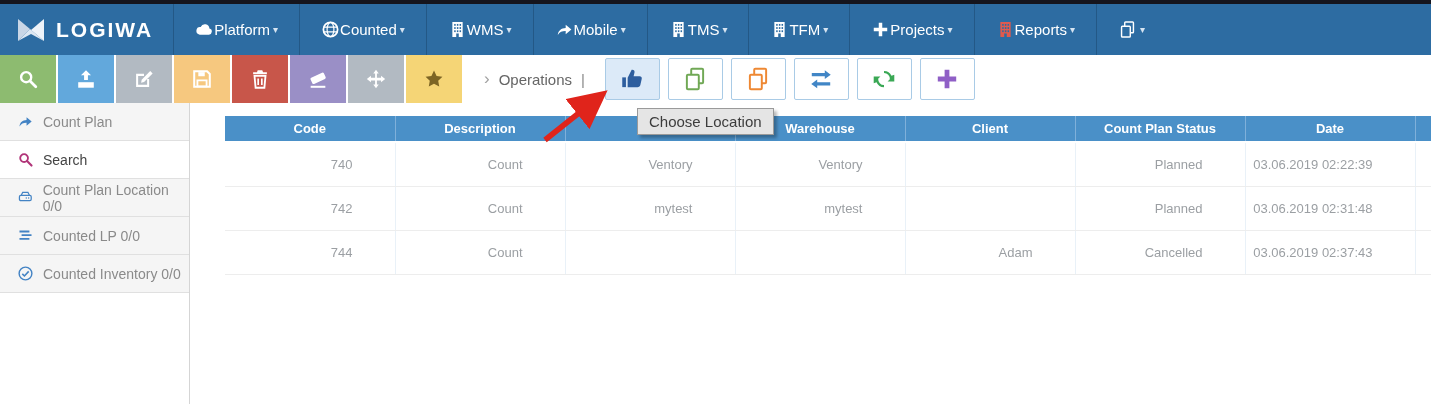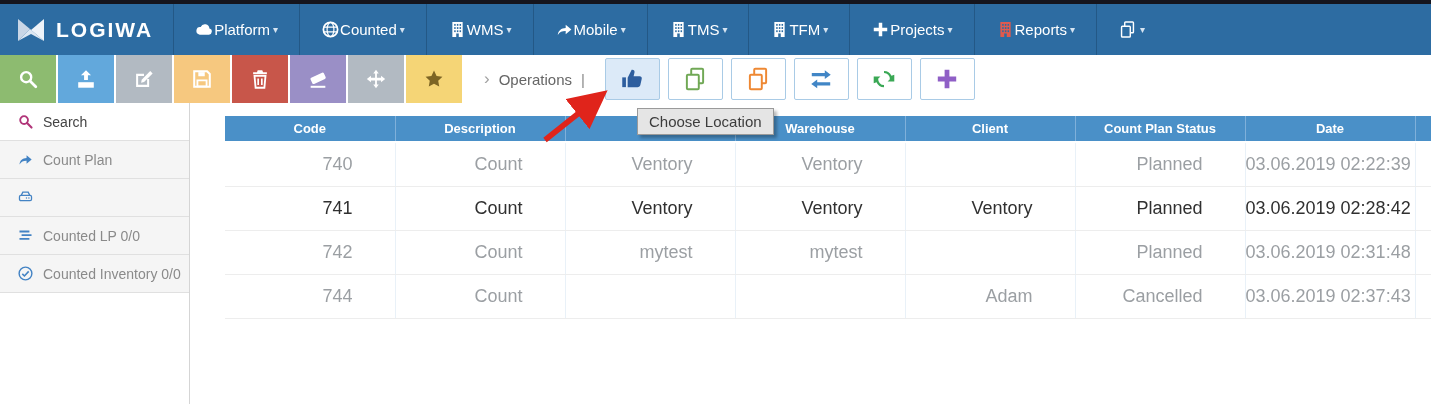--- a/index.html
+++ b/index.html
@@ -53,21 +53,21 @@
   .page-header { margin-left:20px; padding:26px 0 11px 0; border-bottom:1px dotted #ccc; }
   .page-title { display:inline; font-size:26px; font-weight:normal; color:#4ba0d4; }
   .page-subtitle { display:inline; font-size:15px; color:#a0a0a0; margin-left:13px; }
 
   .table-wrap { margin:13px 0 0 35px; }
   table { width:100%; border-collapse:collapse; table-layout:fixed; }
   col.c { width:170px; }
   th { background:#4a90c8; color:#fff; font-size:13px; font-weight:bold; height:26px;
     border-right:1px solid #7fb0da; border-bottom:2px solid #fff; text-align:center; cursor:pointer; }
   th:last-child { border-right:none; }
-  td { height:44px; font-size:18px; text-align:right; padding-right:42px;
+  td { height:44px; font-size:13px; text-align:right; padding-right:42px;
     border-bottom:1px solid #ededed; border-right:1px solid #e9f1f8; color:#303030; white-space:nowrap; overflow:hidden; }
   td:last-child { border-right:none; padding-right:0; }
   tr.muted td { color:#9b9fa3; }
 
   
   .tooltip { position:absolute; left:637px; top:108px; height:27px; padding:0 11px;
     background:#e5e5e5; border:1px solid #9a9a9a; box-shadow:3px 3px 3px rgba(0,0,0,0.28);
     display:flex; align-items:center; font-size:15px; color:#3c3c3c; z-index:20; white-space:nowrap; }
   .red-arrow { position:absolute; left:535px; top:84px; z-index:25; pointer-events:none; }
 </style>
@@ -331,46 +331,47 @@
           <svg viewBox="0 0 24 24">
             <path d="M9.8 3.5h4.4v6.3h6.3v4.4h-6.3v6.3H9.8v-6.3H3.5V9.8h6.3z" fill="currentColor"></path>
           </svg>
         </span>
       </button>
     </div>
 </div>
 
 <div class="content">
   <aside class="sidebar">
+      <div class="side-item">
+        <span class="icon">
+          <svg viewBox="0 0 24 24">
+            <path d="M3.5 19c.6-5.8 4.4-8.8 10-9V6l7.2 6-7.2 6v-4.1c-4.3-.1-7.4 1-10 5.1z" fill="currentColor"></path>
+          </svg>
+        </span>
+        <span>Count Plan</span>
+      </div>
       <div class="side-item active">
         <span class="icon">
           <svg viewBox="0 0 24 24">
             <circle cx="10" cy="10" r="5.5" fill="none" stroke="currentColor" stroke-width="2.6"></circle>
             <line x1="14.2" y1="14.2" x2="20.5" y2="20.5" stroke="currentColor" stroke-width="3" stroke-linecap="round"></line>
           </svg>
         </span>
         <span>Search</span>
-      </div>
-      <div class="side-item">
-        <span class="icon">
-          <svg viewBox="0 0 24 24">
-            <path d="M3.5 19c.6-5.8 4.4-8.8 10-9V6l7.2 6-7.2 6v-4.1c-4.3-.1-7.4 1-10 5.1z" fill="currentColor"></path>
-          </svg>
-        </span>
-        <span>Count Plan</span>
       </div>
       <div class="side-item">
         <span class="icon">
           <svg viewBox="0 0 24 24">
             <rect x="3.5" y="9" width="17" height="7.5" rx="2" fill="none" stroke="currentColor" stroke-width="1.8"></rect>
             <path d="M6 9l2.2-4.5h7.6L18 9" fill="none" stroke="currentColor" stroke-width="1.8"></path>
             <circle cx="16.8" cy="12.8" r="1" fill="currentColor"></circle>
             <circle cx="13.4" cy="12.8" r="1" fill="currentColor"></circle>
           </svg>
         </span>
+        <span>Count Plan Location 0/0</span>
       </div>
       <div class="side-item">
         <span class="icon">
           <svg viewBox="0 0 24 24">
             <path d="M3.5 5h14v2.6h-14zM6.5 10.2h14v2.6h-14zM3.5 15.4h14V18h-14z" fill="currentColor"></path>
           </svg>
         </span>
         <span>Counted LP 0/0</span>
       </div>
       <div class="side-item">
@@ -412,30 +413,20 @@
             <tr class="muted">
               <td>740</td>
               <td>Count</td>
               <td>Ventory</td>
               <td>Ventory</td>
               <td></td>
               <td>Planned</td>
               <td>03.06.2019 02:22:39</td>
               <td></td>
             </tr>
-            <tr>
-              <td>741</td>
-              <td>Count</td>
-              <td>Ventory</td>
-              <td>Ventory</td>
-              <td>Ventory</td>
-              <td>Planned</td>
-              <td>03.06.2019 02:28:42</td>
-              <td></td>
-            </tr>
             <tr class="muted">
               <td>742</td>
               <td>Count</td>
               <td>mytest</td>
               <td>mytest</td>
               <td></td>
               <td>Planned</td>
               <td>03.06.2019 02:31:48</td>
               <td></td>
             </tr>

